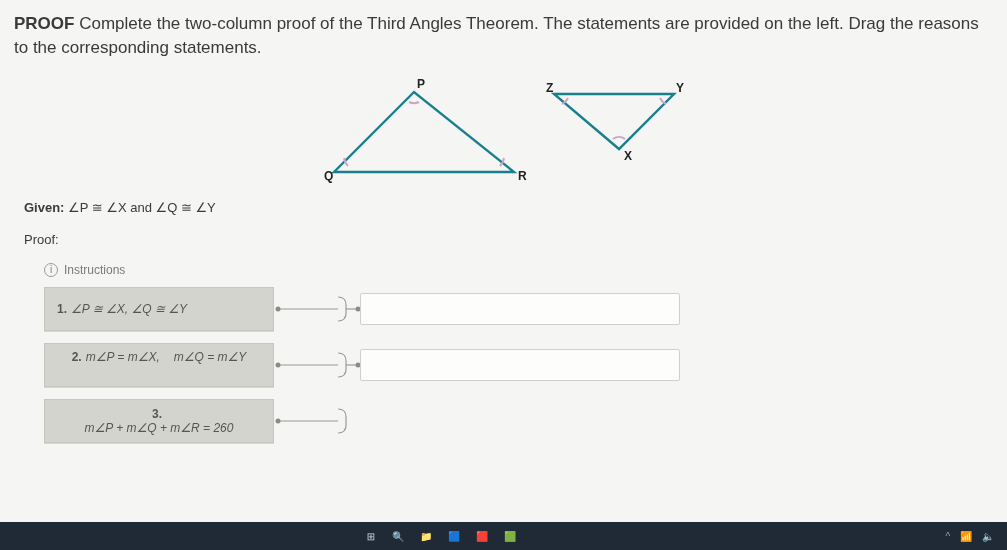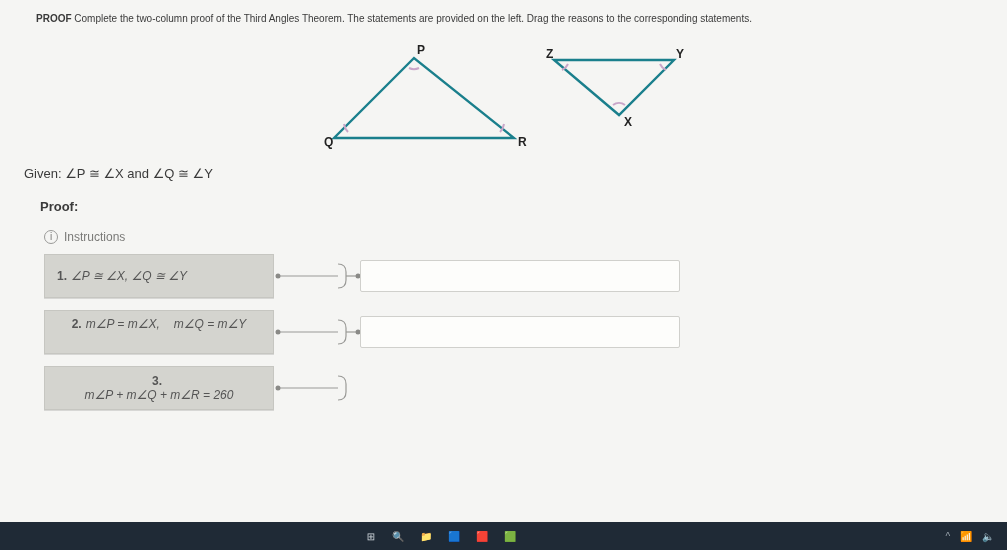--- a/index.html
+++ b/index.html
@@ -7,40 +7,39 @@
   width: 1007px;
   height: 550px;
   font-family: Arial, Helvetica, sans-serif;
   background: #f5f5f3;
   color: #3a3a3a;
   overflow: hidden;
   position: relative;
 }
 .header {
   padding: 12px 14px 8px 14px;
-  font-size: 10px;
+  font-size: 17px;
   line-height: 1.4;
-  margin-left: 22px;
 }
 .header b { font-weight: 700; }
 .diagram {
   display: flex;
   justify-content: center;
   margin: 6px 0 10px 0;
 }
 .given-prove {
   padding: 4px 24px;
   font-size: 13px;
   line-height: 1.6;
 }
-.given-prove b { font-weight: 400; }
+.given-prove b { font-weight: 700; }
 .proof-label {
-  padding: 10px 24px 6px 40px;
+  padding: 10px 24px 6px 24px;
   font-size: 13px;
-  font-weight: 700;
+  font-weight: 400;
 }
 .instructions {
   margin: 10px 0 10px 44px;
   display: inline-flex;
   align-items: center;
   gap: 6px;
   font-size: 12px;
   color: #7a7a78;
 }
 .info-icon {

